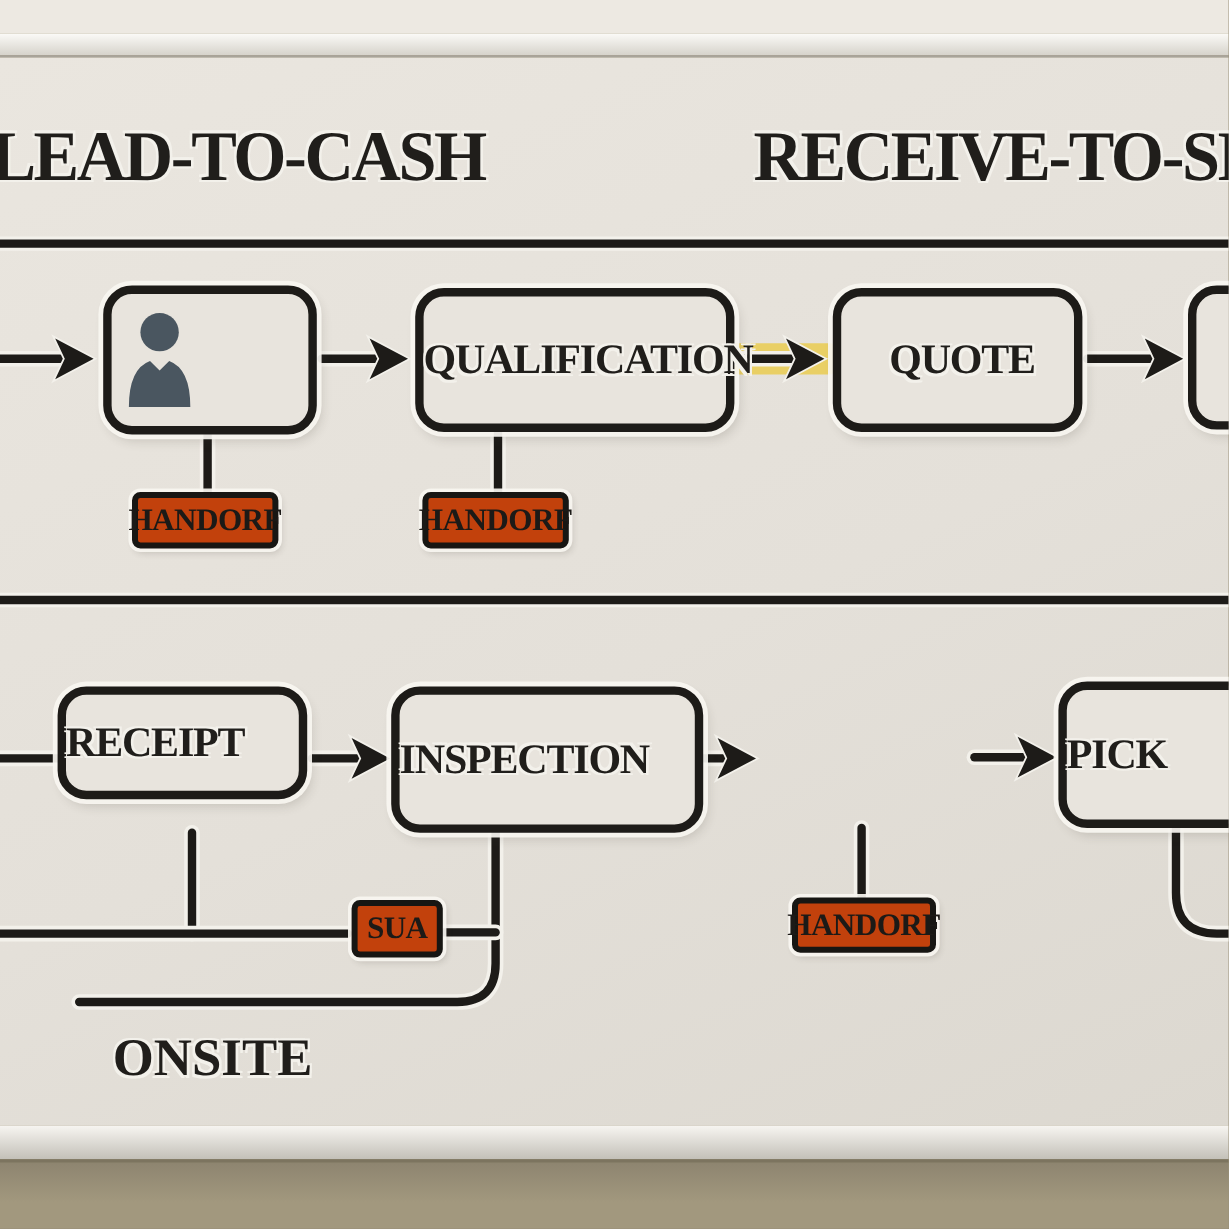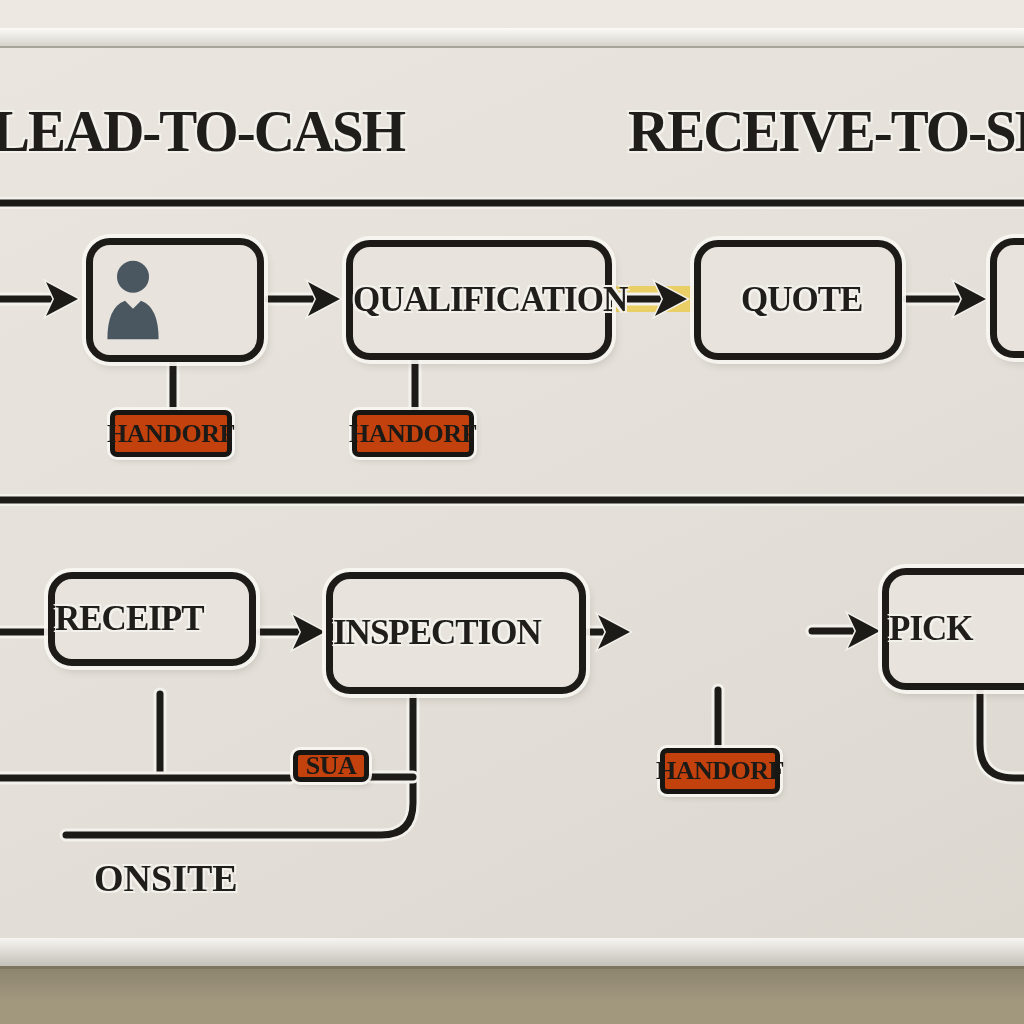--- a/index.html
+++ b/index.html
@@ -33,21 +33,21 @@
     background:#e8e4dd;display:flex;align-items:center;
     box-shadow:0 0 0 4px rgba(248,246,241,.92),3px 5px 9px rgba(60,55,45,.18);}
   .node .lbl{font-size:35px;letter-spacing:-1px;white-space:nowrap;}
 
   
   .tag{position:absolute;box-sizing:border-box;border:5px solid #171613;border-radius:7px;
     background:#c2410c;display:flex;align-items:center;justify-content:center;
     box-shadow:0 0 0 3px rgba(248,246,241,.92),2px 3px 6px rgba(60,55,45,.2);}
   .tag .lbl{font-size:26px;font-weight:bold;color:#1c1a17;letter-spacing:-0.5px;text-shadow:none;}
 
-  .onsite{position:absolute;left:94px;top:856px;font-size:38px;letter-spacing:0;text-align:center;}
+  .onsite{position:absolute;left:94px;top:856px;font-size:44px;letter-spacing:0;text-align:center;}
 
   svg.wires{position:absolute;left:0;top:0;width:1024px;height:1024px;pointer-events:none;}
   .halo{stroke:#f3f1eb;stroke-width:13;fill:none;stroke-linecap:round;}
   .ink{stroke:#1d1b18;stroke-width:7;fill:none;stroke-linecap:round;}
   .divider-halo{stroke:#f3f1eb;stroke-width:12;fill:none;}
   .divider-ink{stroke:#1d1b18;stroke-width:7;fill:none;}
   .head{fill:#1d1b18;stroke:#f3f1eb;stroke-width:3;paint-order:stroke;}
   .hl{fill:#e9cd5f;opacity:.95;}
 </style>
 </head>
@@ -178,21 +178,21 @@
   <div class="node" style="left:48px;top:572px;width:208px;height:94px;">
     <span class="lbl sticker">RECEIPT</span>
   </div>
   <div class="node" style="left:326px;top:572px;width:260px;height:122px;">
     <span class="lbl sticker">INSPECTION</span>
   </div>
   <div class="node" style="left:882px;top:568px;width:206px;height:122px;">
     <span class="lbl sticker">PICK</span>
   </div>
 
-  <div class="tag" style="left:293px;top:750px;width:76px;height:32px;">
+  <div class="tag" style="left:293px;top:750px;width:76px;height:48px;">
     <span class="lbl">SUA</span>
   </div>
   <div class="tag" style="left:660px;top:748px;width:120px;height:46px;">
     <span class="lbl">HANDORF</span>
   </div>
 
   <div class="onsite sticker">ONSITE</div>
 
   <div class="rail-bottom"></div>
   <div class="wall-bottom"></div>

